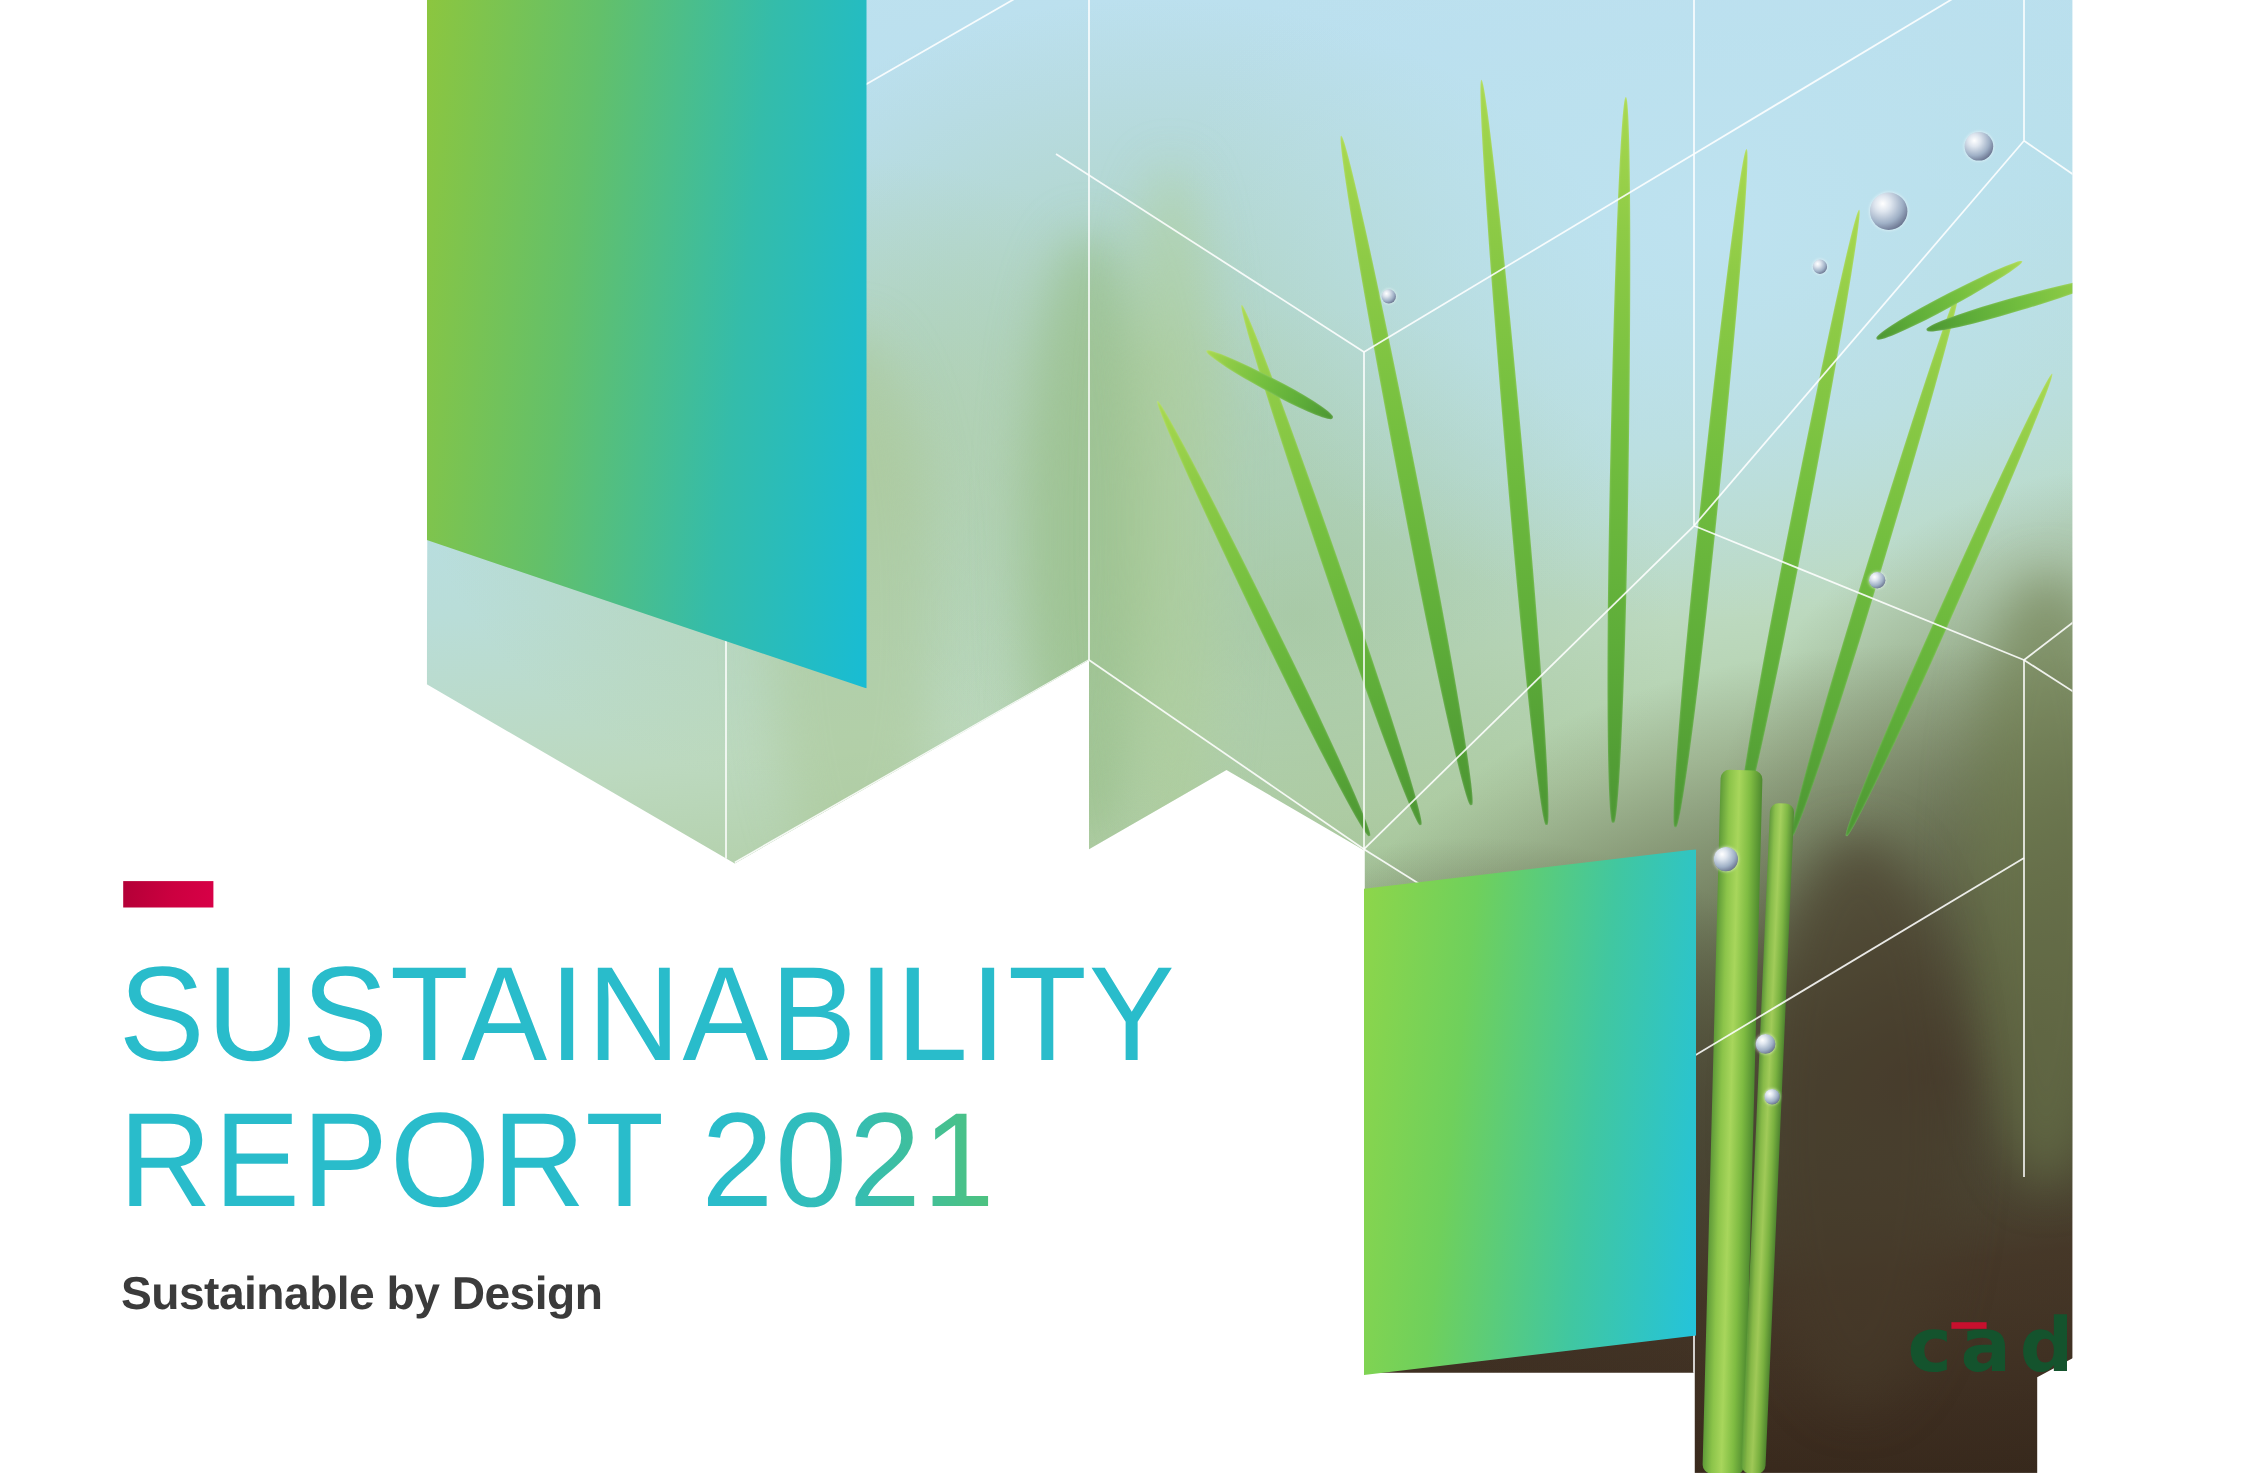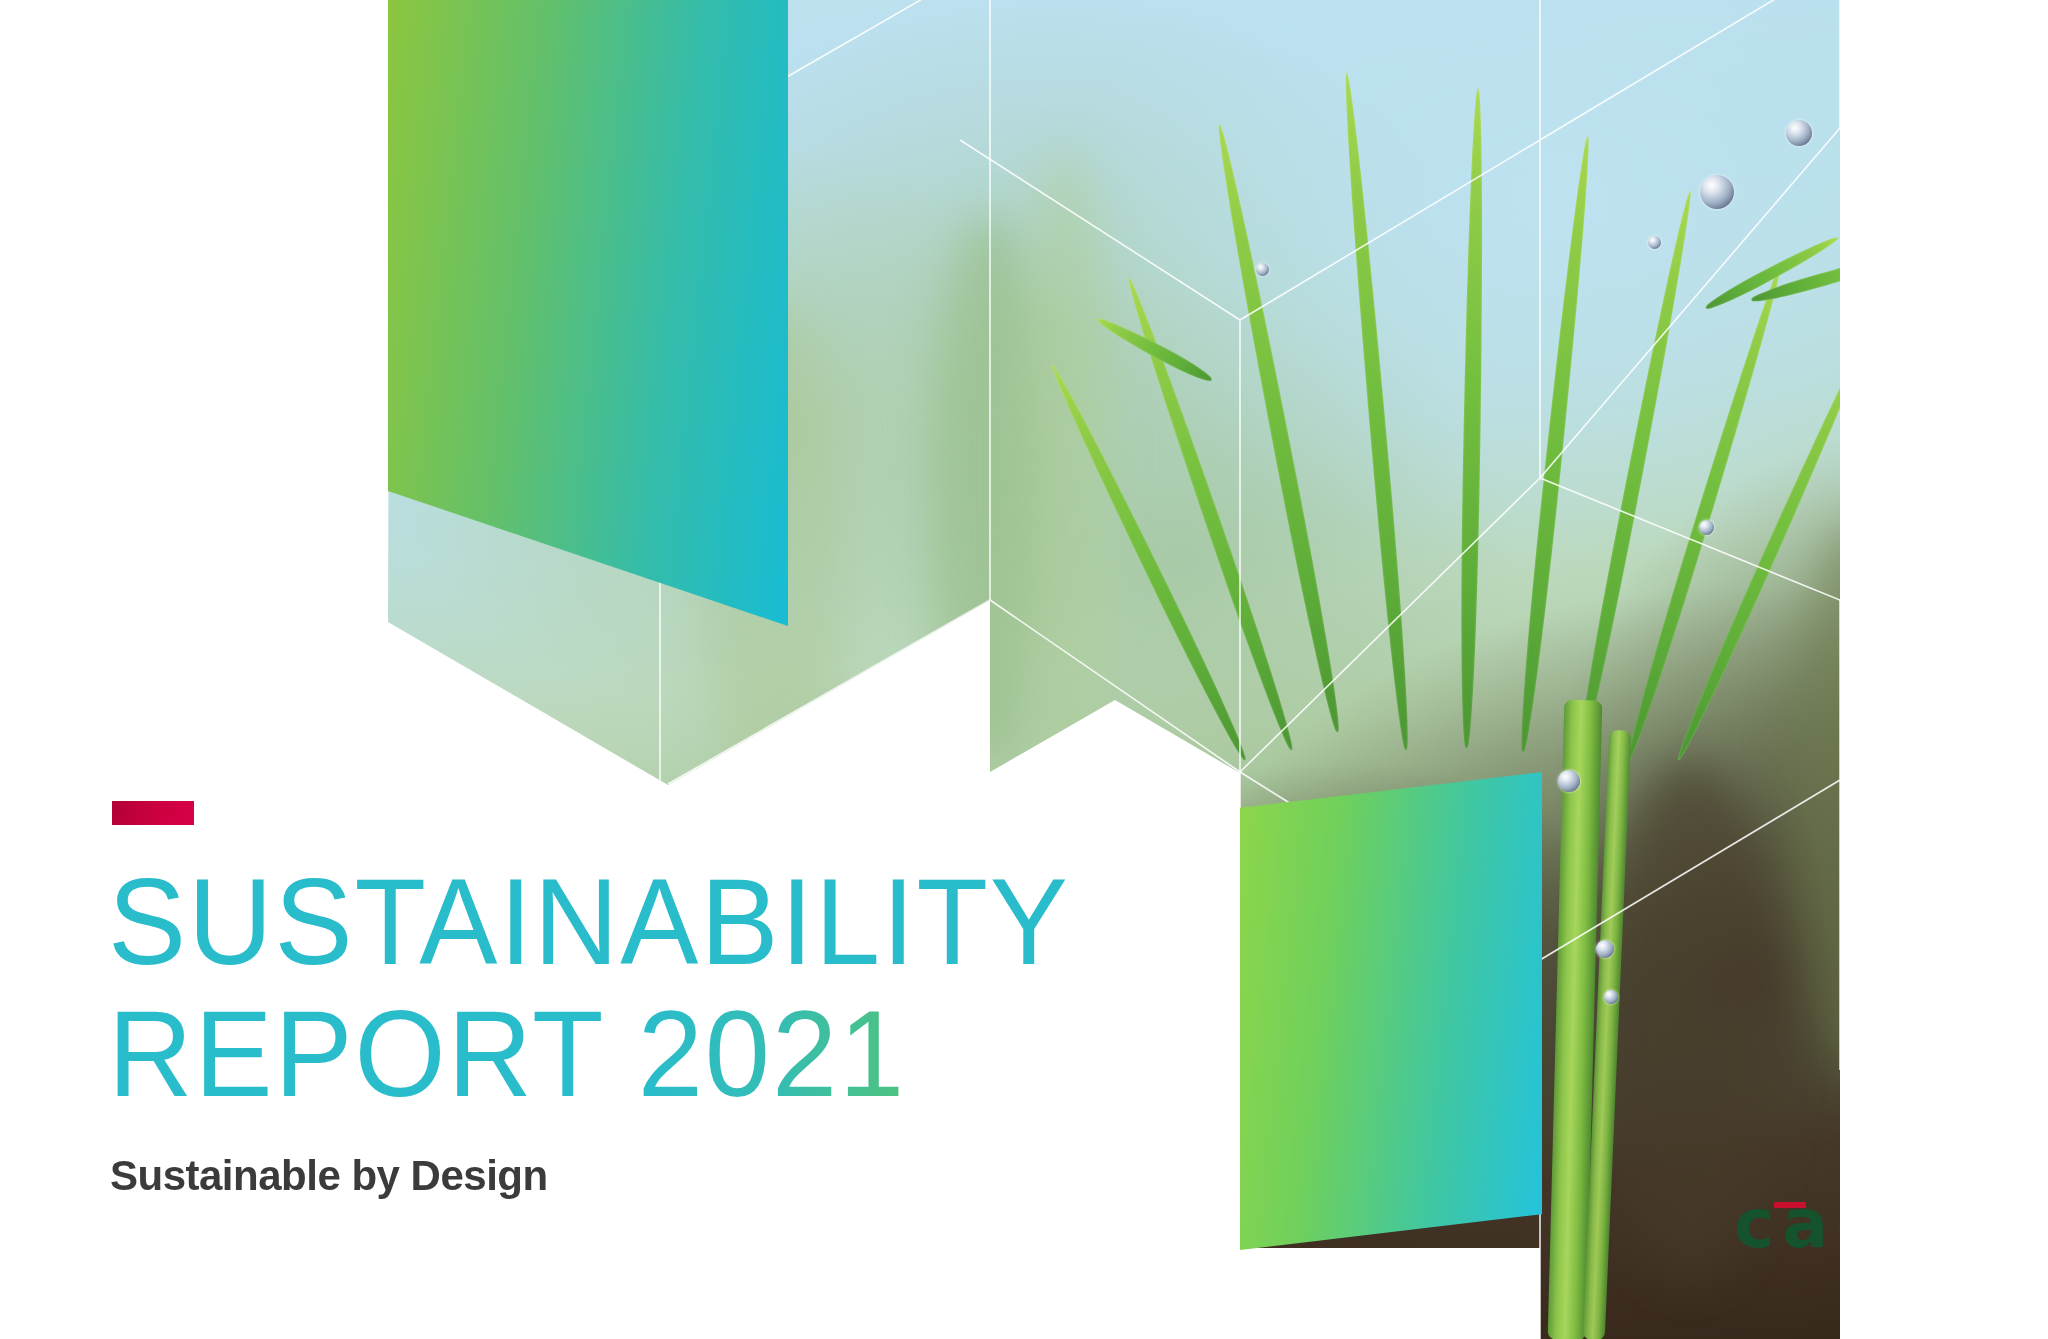--- a/index.html
+++ b/index.html
@@ -1,19 +1,19 @@
 <!DOCTYPE html>
 <html><head>
 <meta charset="utf-8">
 <style>
   html,body{margin:0;padding:0;background:#fff;}
   body{width:2048px;height:1339px;overflow:hidden;
        font-family:"Liberation Sans","DejaVu Sans",sans-serif;}
 
-  #cover{position:relative;width:1840px;height:1339px;background:#ffffff;overflow:hidden;}
+  #cover{position:relative;width:1840px;height:1339px;background:#ffffff;overflow:hidden;padding-left:44px;}
 
   
   .photo-wrap{position:absolute;left:0;top:0;width:2048px;height:1339px;}
 
   .photo{position:absolute;left:0;top:0;width:2048px;height:1339px;
     -webkit-clip-path:polygon(
        390px 0px, 2048px 0px, 2048px 1147px,
        1852px 1250px, 1852px 1339px, 1540px 1339px,
        1540px 773px, 1240px 773px, 1240px 1247px,
        1240px 1247px, 1240px 773px,

